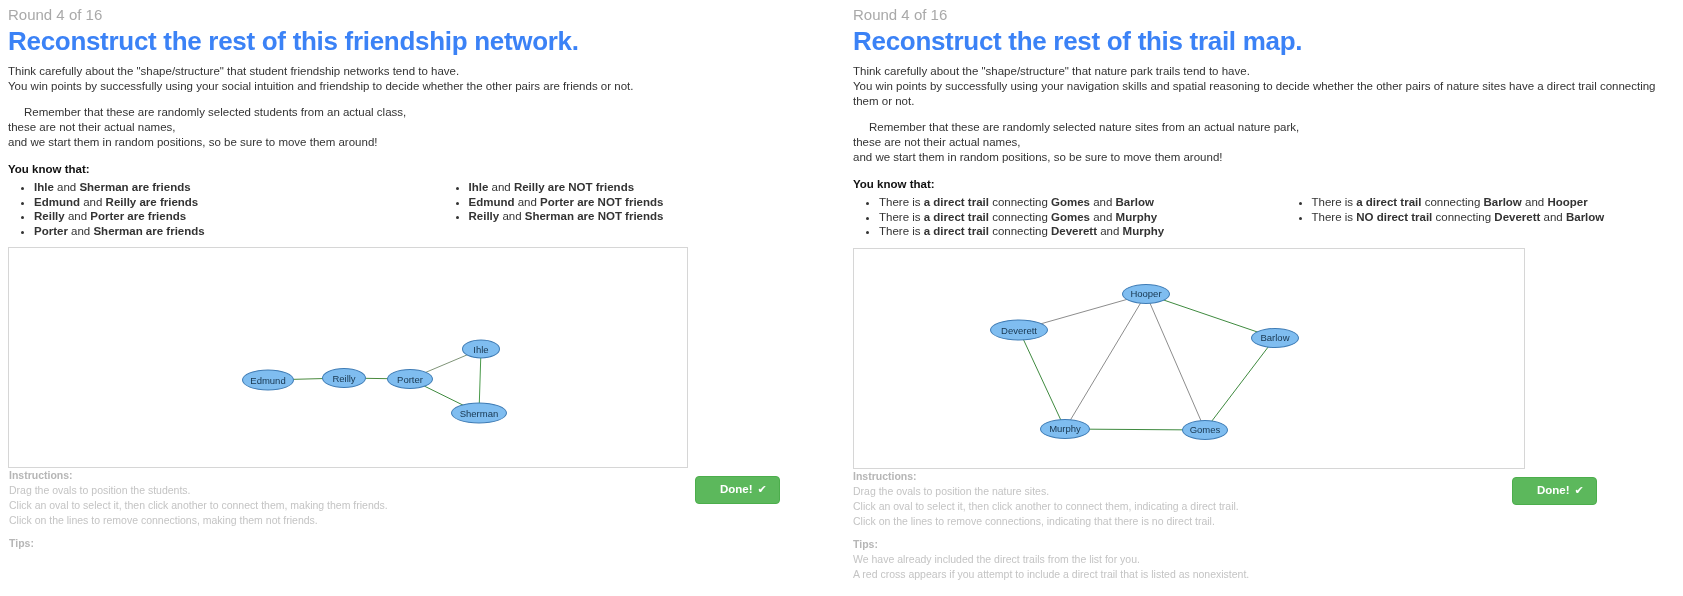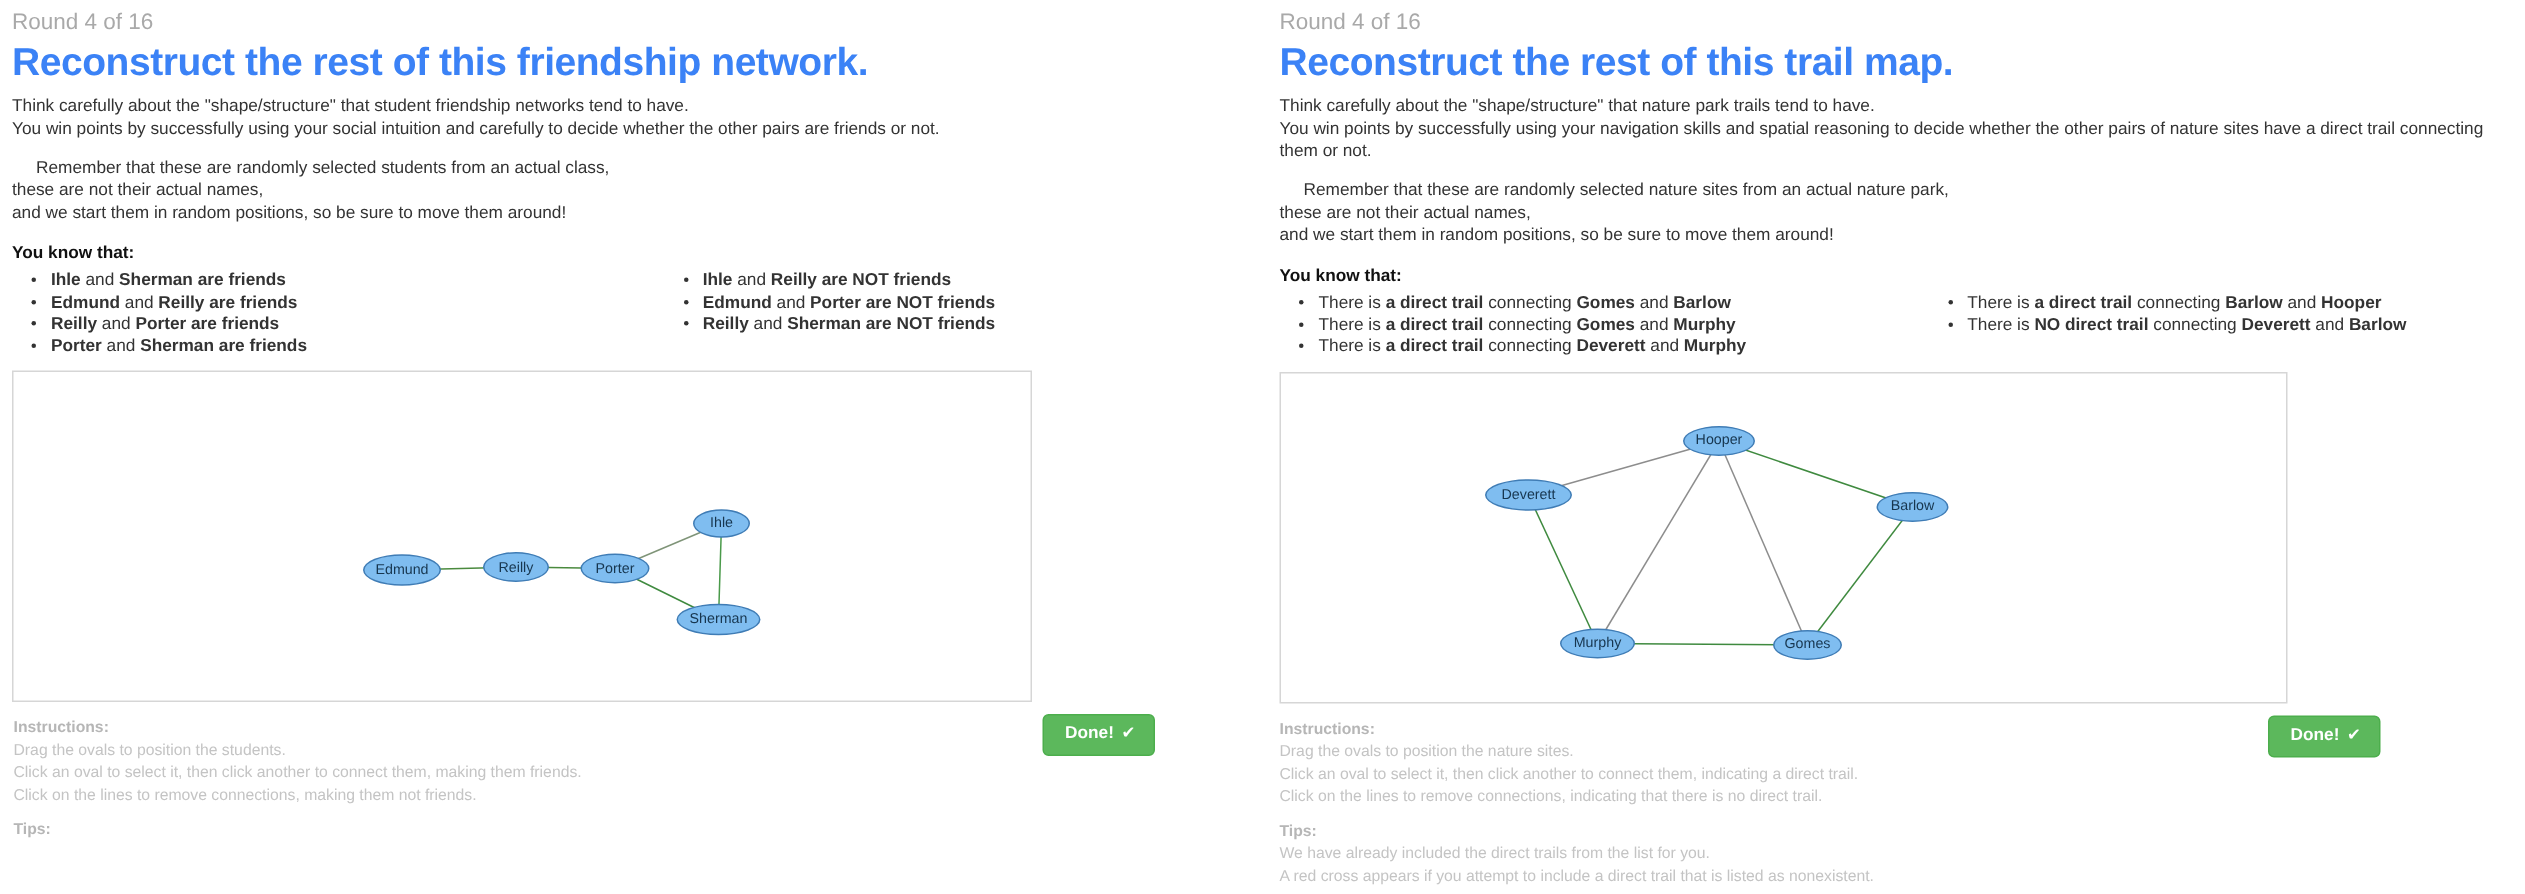--- a/index.html
+++ b/index.html
@@ -62,46 +62,46 @@
 
   .donebar{position:relative;height:0;}
   .done-btn{
     position:absolute;
     background:#5cb85c;
     border:1px solid #4cae4c;
     border-radius:4px;
     color:#fff;
     font-size:11.5px;
     font-weight:700;
-    padding:6px 12px 7px 14px;
+    padding:6px 12px 7px 24px;
     line-height:13px;
     cursor:pointer;
     white-space:nowrap;
     text-align:center;
   }
   .done-btn .check{margin-left:5px;font-weight:400;font-size:11px;}
 
-  .footer{margin-top:10px;}
+  .footer{margin-top:0;}
   .foot-h{font-size:10.5px;font-weight:700;color:#b6b6b6;line-height:15px;margin:0;}
   .foot-l{font-size:10.5px;color:#c4c4c4;line-height:15px;margin:0;}
   .foot-gap{height:8px;}
   .panel.left .footer{padding-left:1px;}
 </style>
 </head>
 <body>
 
 <div class="page">
 
   <div class="panel left">
     <div class="round-label">Round 4 of 16</div>
     <h1 class="headline">Reconstruct the rest of this friendship network.</h1>
 
     <p class="para">Think carefully about the "shape/structure" that student friendship networks tend to have.</p>
     <p class="para">
-      <span>You </span><b>win points</b><span> by successfully using your </span><b>social intuition</b><span> and </span><b>carefully</b><span> to decide whether the other pairs are friends or not.</span>
+      <span>You </span><b>win points</b><span> by successfully using your </span><b>social intuition</b><span> and </span><b>friendship</b><span> to decide whether the other pairs are friends or not.</span>
     </p>
 
     <p class="para gap">
       <span>Remember that these are </span><b>randomly selected</b><span> students from an </span><b>actual</b><span> class,</span>
     </p>
     <p class="para">
       <span>these are </span><b>not</b><span> their actual names,</span>
     </p>
     <p class="para">
       <span>and we start them in </span><b>random positions</b><span>, so be sure to move them around!</span>

